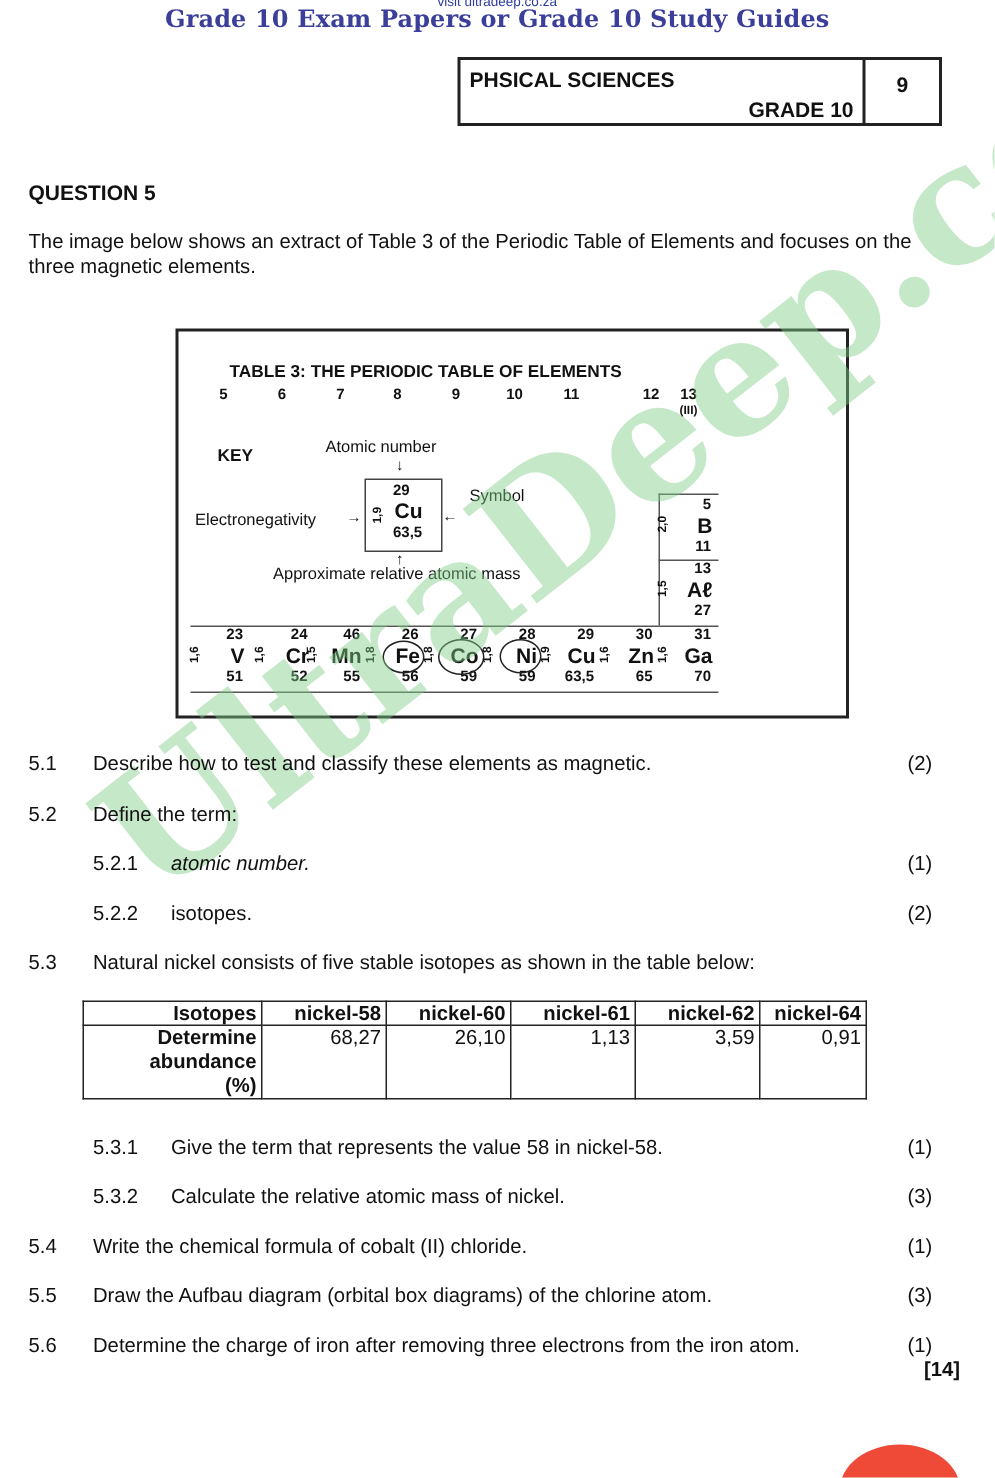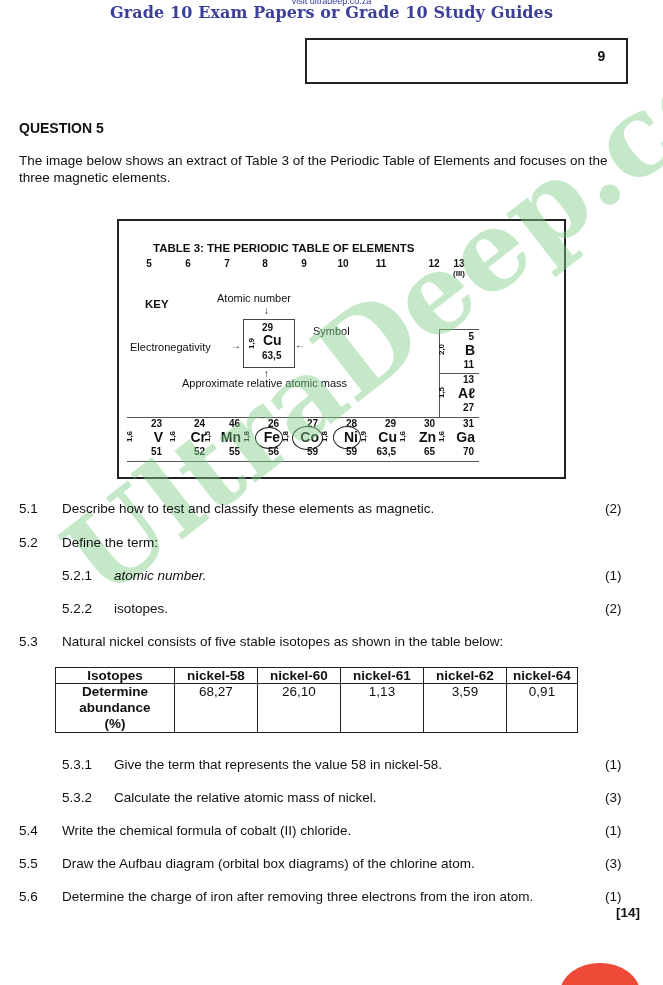--- a/index.html
+++ b/index.html
@@ -28,31 +28,35 @@
   .cell .en{position:absolute;left:-4px;top:14px;font-size:8px;font-weight:bold;transform:rotate(-90deg);}
   .circle{position:absolute;border:1.5px solid #222;border-radius:50%;}
   .wm{position:absolute;left:40px;top:520px;font-family:"DejaVu Serif",serif;font-weight:bold;font-size:110px;color:#7fcf86;opacity:0.45;transform:rotate(-38deg);transform-origin:left top;white-space:nowrap;pointer-events:none;}
   .qrow{position:absolute;font-size:13.5px;}
   .qnum{position:absolute;left:19px;}
   .qtext{position:absolute;left:62px;}
   .subnum{position:absolute;left:62px;}
   .subtext{position:absolute;left:114px;}
   .marks{position:absolute;left:605px;}
   .iso-table{position:absolute;left:55px;top:667px;border-collapse:collapse;font-size:13.5px;}
-  .iso-table td{border:1.5px solid #222;padding:0 3px;vertical-align:top;text-align:center;}
+  .iso-table td{border:1.5px solid #222;padding:0 3px;vertical-align:top;text-align:right;}
   .iso-table .hd{font-weight:bold;}
   .red-blob{position:absolute;left:560px;top:963px;width:80px;height:60px;border-radius:50%;background:#ee4a37;}
 </style>
 </head>
 <body>
 
 <div class="abs site-url">visit ultradeep.co.za</div>
 <div class="abs site-title">Grade 10 Exam Papers or Grade 10 Study Guides</div>
 
 <div class="abs hdr-box">
+  <div class="hdr-left">
+    <span class="hdr-subject">PHSICAL SCIENCES</span>
+    <span class="hdr-grade">GRADE 10</span>
+  </div>
   <span class="hdr-page">9</span>
 </div>
 
 <div class="abs q-title">QUESTION 5</div>
 <div class="abs intro">The image below shows an extract of Table 3 of the Periodic Table of Elements and focuses on the three magnetic elements.</div>
 
 <div class="abs pt-frame">
   <div class="pt-title">TABLE 3: THE PERIODIC TABLE OF ELEMENTS</div>
   <span class="grp" style="left:18px">5</span>
   <span class="grp" style="left:57px">6</span>

